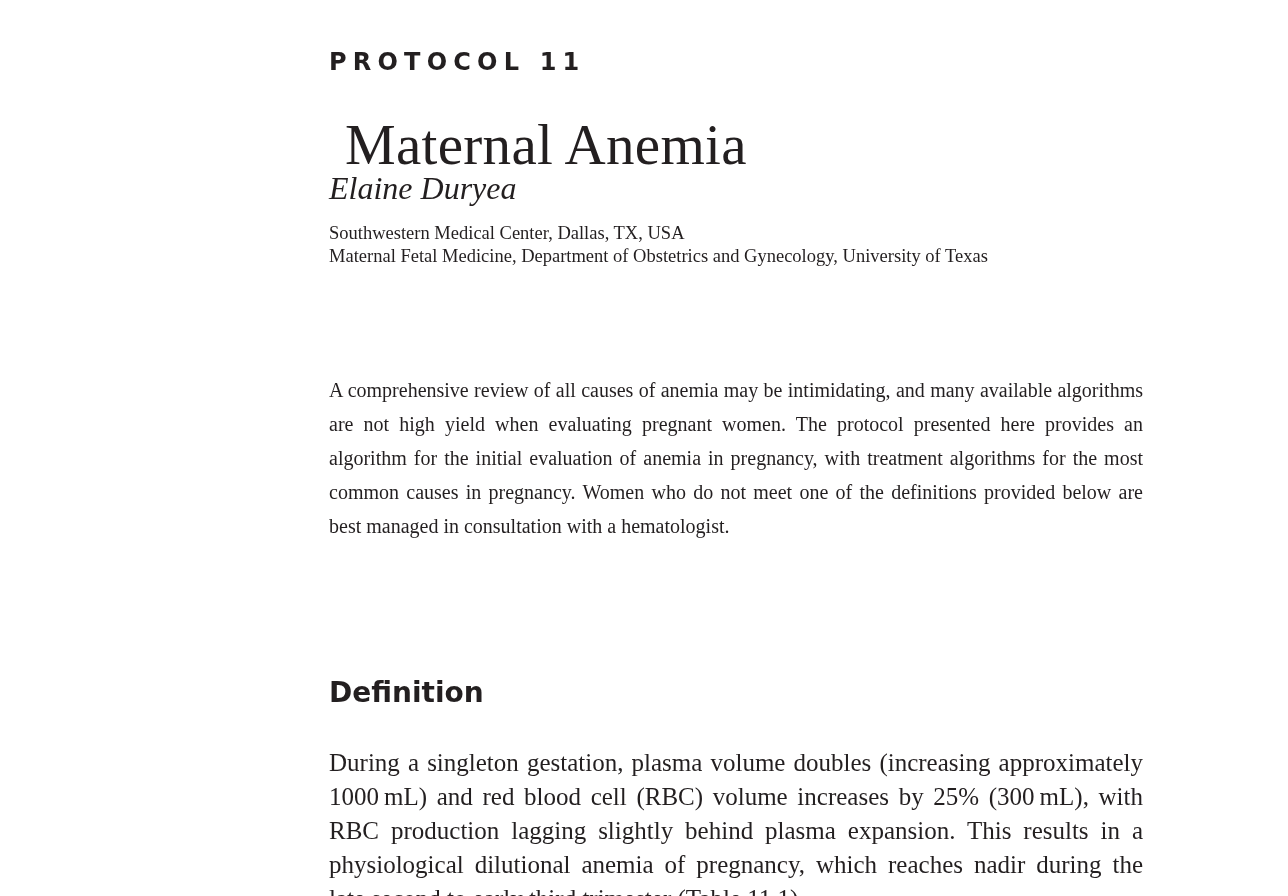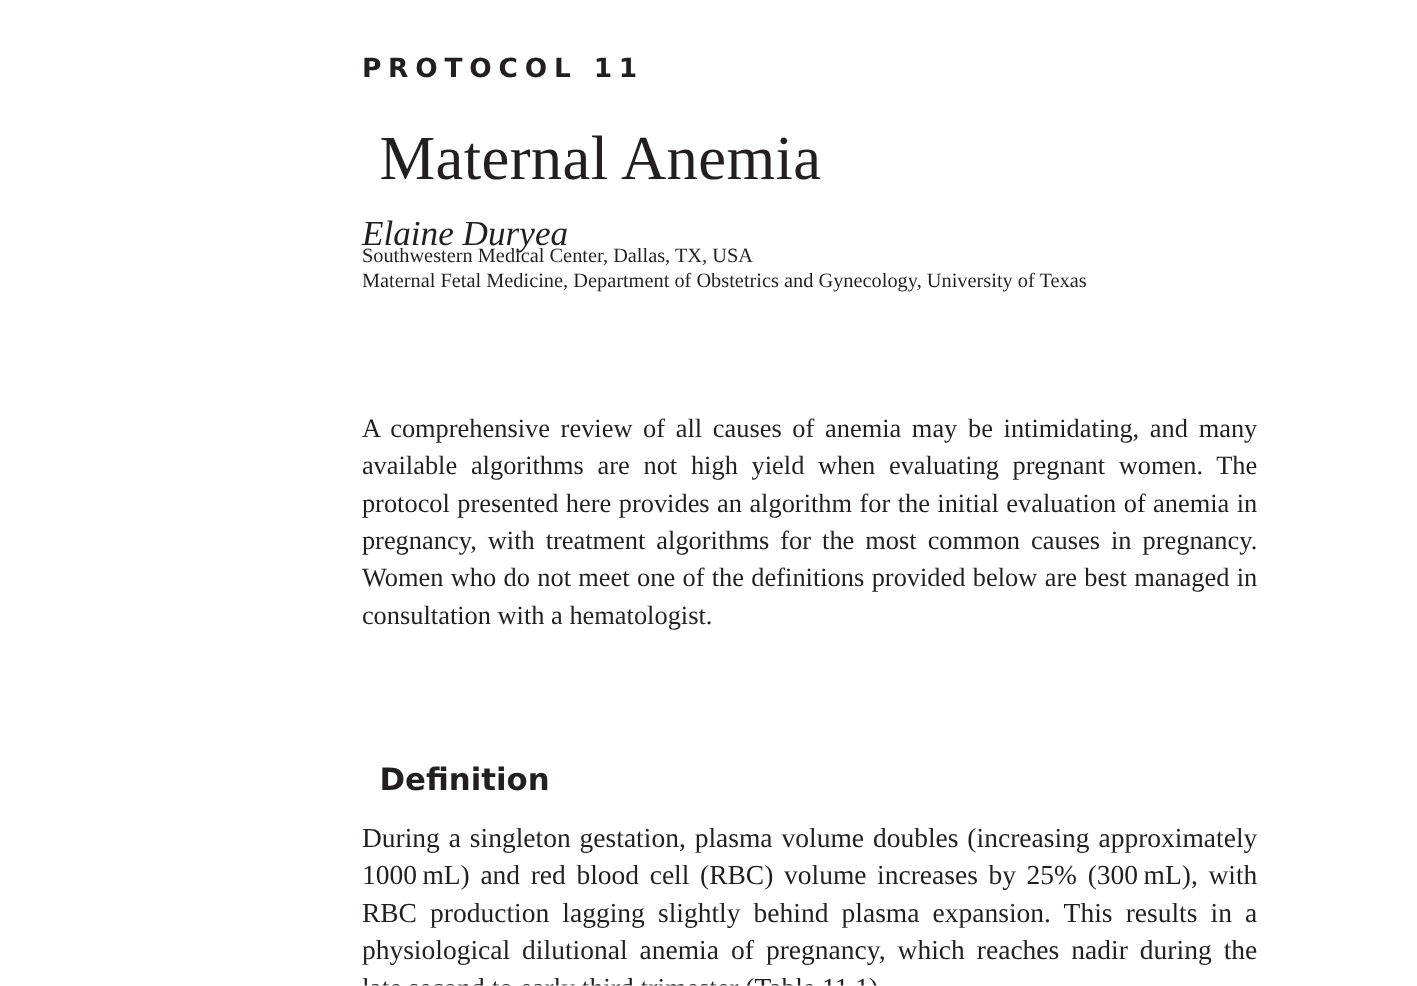--- a/index.html
+++ b/index.html
@@ -38,21 +38,21 @@
       left: 0;
       font-family: "Liberation Serif", serif;
       font-size: 57px;
       line-height: 66px;
       color: #231f20;
       white-space: nowrap;
       letter-spacing: 0.3px;
     }
     .author {
       position: absolute;
-      top: 192px;
+      top: 168px;
       left: 0;
       font-family: "Liberation Serif", serif;
       font-style: italic;
       font-size: 32px;
       line-height: 40px;
       color: #231f20;
       white-space: nowrap;
     }
     .affiliation {
       position: absolute;
@@ -64,21 +64,21 @@
       line-height: 23px;
       color: #231f20;
     }
     .affiliation span { display: block; white-space: nowrap; }
     .intro {
       position: absolute;
       top: 373px;
       left: 0;
       width: 814px;
       font-family: "Liberation Serif", serif;
-      font-size: 24px;
+      font-size: 20px;
       line-height: 34px;
       text-align: justify;
       color: #231f20;
     }
     .section-heading {
       position: absolute;
       top: 673px;
       left: 0;
       font-family: "DejaVu Sans", sans-serif;
       font-weight: bold;
@@ -110,16 +110,16 @@
 
   <div class="author">Elaine Duryea</div>
 
   <div class="affiliation">
     <span>Southwestern Medical Center, Dallas, TX, USA</span>
     <span>Maternal Fetal Medicine, Department of Obstetrics and Gynecology, University of Texas</span>
   </div>
 
   <p class="intro">A comprehensive review of all causes of anemia may be intimidating, and many available algorithms are not high yield when evaluating pregnant women. The protocol presented here provides an algorithm for the initial evaluation of anemia in pregnancy, with treatment algorithms for the most common causes in pregnancy. Women who do not meet one of the definitions provided below are best managed in consultation with a hematologist.</p>
 
-  <h2 class="section-heading" style="margin:16px;">Definition</h2>
+  <h2 class="section-heading" style="margin:0;">Definition</h2>
 
   <p class="definition-text">During a singleton gestation, plasma volume doubles (increasing approxi­mately 1000 mL) and red blood cell (RBC) volume increases by 25% (300 mL), with RBC production lagging slightly behind plasma expansion. This results in a physiological dilutional anemia of pregnancy, which reaches nadir during the late second to early third trimester (Table 11.1).</p>
 </div>
 
 </body></html>

